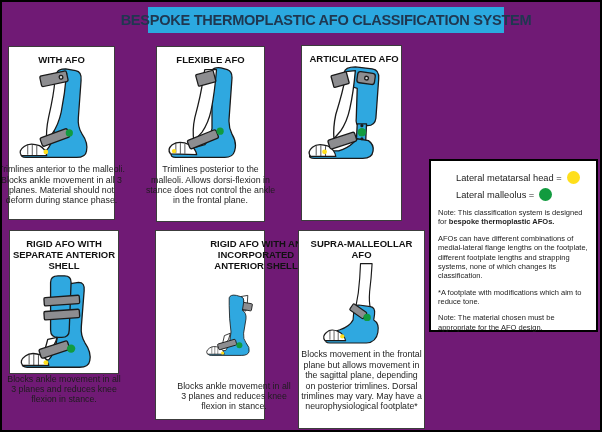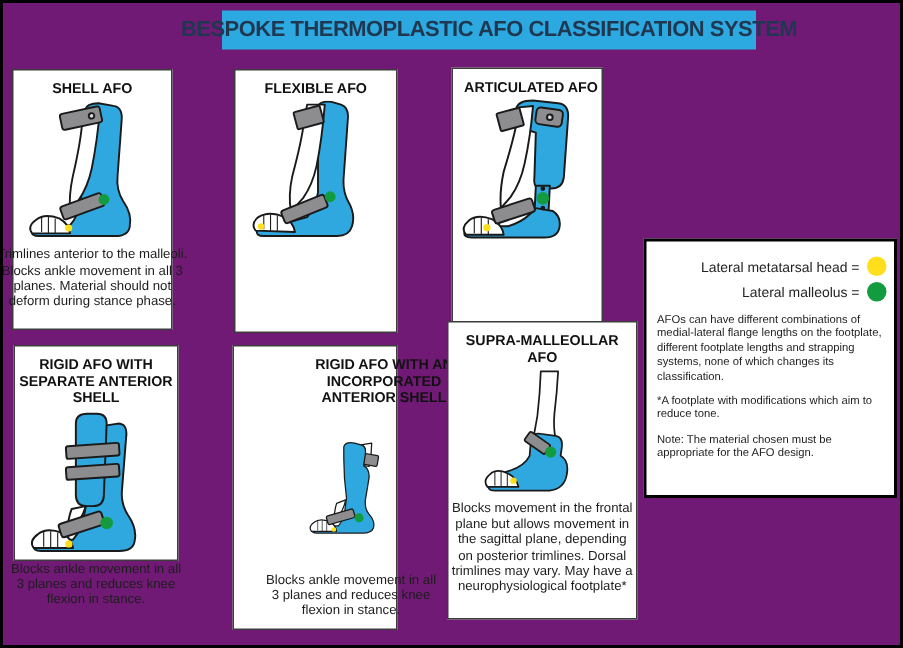--- a/index.html
+++ b/index.html
@@ -20,31 +20,31 @@
   .panel-desc{position:relative;left:50%;transform:translateX(-50%);width:130px;
     margin-top:3px;text-align:center;font-size:8.8px;line-height:1.18;color:#1d1d1d;}
   .desc-narrow{width:118px;}
   .desc-supra{width:123px;margin-top:1px;}
 
   #p1{left:6px;top:44px;width:107px;height:174px;}
   #p2{left:154px;top:44px;width:109px;height:176px;}
   #p3{left:299px;top:43px;width:101px;height:176px;}
   #p4{left:7px;top:228px;width:110px;height:144px;}
   #p5{left:153px;top:228px;width:110px;height:190px;padding-left:48px;}
-  #p6{left:296px;top:212px;width:127px;height:199px;}
+  #p6{left:296px;top:228px;width:127px;height:199px;}
 
   #p1 svg,#p2 svg{height:94px;}
   #p3 svg{height:97px;}
   #p4 svg{height:97px;}
   #p5 svg{height:104px;}
   #p6 svg{height:86px;}
 
   .legend{position:absolute;left:427px;top:157px;width:169px;height:173px;border:2px solid #000;
     box-sizing:border-box;background:#fff;padding:6px 5px 0 7px;}
-  .key-row{display:flex;align-items:center;justify-content:flex-end;margin:4px 0 0 18px;}
+  .key-row{display:flex;align-items:center;justify-content:flex-start;margin:4px 0 0 18px;}
   .key-row .key-label{font-size:9.3px;color:#222;}
   .key-dot{width:13px;height:13px;border-radius:50%;margin-left:5px;flex:0 0 auto;}
   .legend p{margin:7px 0 0 0;font-size:7.5px;line-height:1.25;color:#1d1d1d;}
   .legend p .bold{font-weight:700;}
 
   
   .c-blue{fill:var(--afo-blue,#2fa8e0);}
   .c-white{fill:#ffffff;}
   .c-strap{fill:var(--strap-gray,#8d8d90);}
   .c-green{fill:var(--malleolus-green,#129b3f);stroke:none;}
@@ -55,21 +55,21 @@
 </head>
 <body>
 
 <div id="page">
 
   <div class="title-bar">
     <span>BESPOKE THERMOPLASTIC AFO CLASSIFICATION SYSTEM</span>
   </div>
 
   <div class="panel" id="p1">
-    <div class="panel-title">SHELL AFO</div>
+    <div class="panel-title">WITH AFO</div>
     <div class="fig">
       <svg viewBox="0 0 100 104">
         <g class="outl">
           <path class="c-blue" d="M45 7 Q46 2 55 2 L66 4 Q73 5 72 15 L69 56 Q68 66 73 74 Q80 84 78 93 Q77 100 67 100 L11 100 Q5 100 6 96 Q7 92 15 92 L34 92 Q40 85 42 74 Z"></path>
           <path class="c-white" d="M45 7 L56 7 Q54 30 50 50 Q47 64 40 74 L34 82 Q33 70 36 56 Q42 30 43 15 Z"></path>
           <path class="c-white" d="M9 88 Q2 93 6 98 L34 98 Q33 91 26 87 Q15 83 9 88 Z"></path>
         </g>
         <g class="toes">
             <path d="M13 86 L13 97"></path>
             <path d="M18 86 L18 98"></path>
@@ -102,20 +102,21 @@
             <path d="M22 85 L22 96"></path>
           </g>
         <g class="outl" transform="rotate(-15 45 12)">
             <rect class="c-strap" x="35" y="6" width="20" height="13" rx="1"></rect>
           </g>
         <rect class="c-strap outl" x="25" y="75" width="34" height="10" rx="2" transform="rotate(-22 42 80)"></rect>
         <circle class="c-green" cx="61" cy="71" r="4"></circle>
         <circle class="c-yellow" cx="10" cy="93" r="2.4"></circle>
       </svg>
     </div>
+    <div class="panel-desc">Trimlines posterior to the malleoli. Allows dorsi-flexion in stance does not control the ankle in the frontal plane.</div>
   </div>
 
   <div class="panel" id="p3">
     <div class="panel-title">ARTICULATED AFO</div>
     <div class="fig">
       <svg viewBox="0 0 100 104">
         <g class="outl">
           <path class="c-blue" d="M42 7 Q43 1 54 1 L72 3 Q80 4 79 14 L76 56 Q75 64 67 64 L58 64 Q54 63 55 55 L56 24 Q48 22 44 17 Z"></path>
           <path class="c-blue" d="M56 62 L66 62 L65 82 L55 82 Z"></path>
           <path class="c-blue" d="M56 78 L68 80 Q74 84 73 91 Q72 99 62 99 L10 99 Q4 99 5 95 Q6 91 14 91 L36 91 Q46 88 52 82 Z"></path>
@@ -224,18 +225,19 @@
 
   <div class="legend">
     <div class="key-row">
       <span class="key-label">Lateral metatarsal head =</span>
       <span class="key-dot" style="background: rgb(255, 223, 27);"></span>
     </div>
     <div class="key-row">
       <span class="key-label">Lateral malleolus =</span>
       <span class="key-dot" style="background: rgb(18, 155, 63);"></span>
     </div>
+    <p><span>Note: This classification system is designed for </span><span class="bold">bespoke thermoplastic AFOs.</span></p>
     <p><span>AFOs can have different combinations of medial-lateral flange lengths on the footplate, different footplate lengths and strapping systems, none of which changes its classification.</span><span class="bold"></span></p>
     <p><span>*A footplate with modifications which aim to reduce tone.</span><span class="bold"></span></p>
     <p><span>Note: The material chosen must be appropriate for the AFO design.</span><span class="bold"></span></p>
   </div>
 
 </div>
 
 </body></html>

